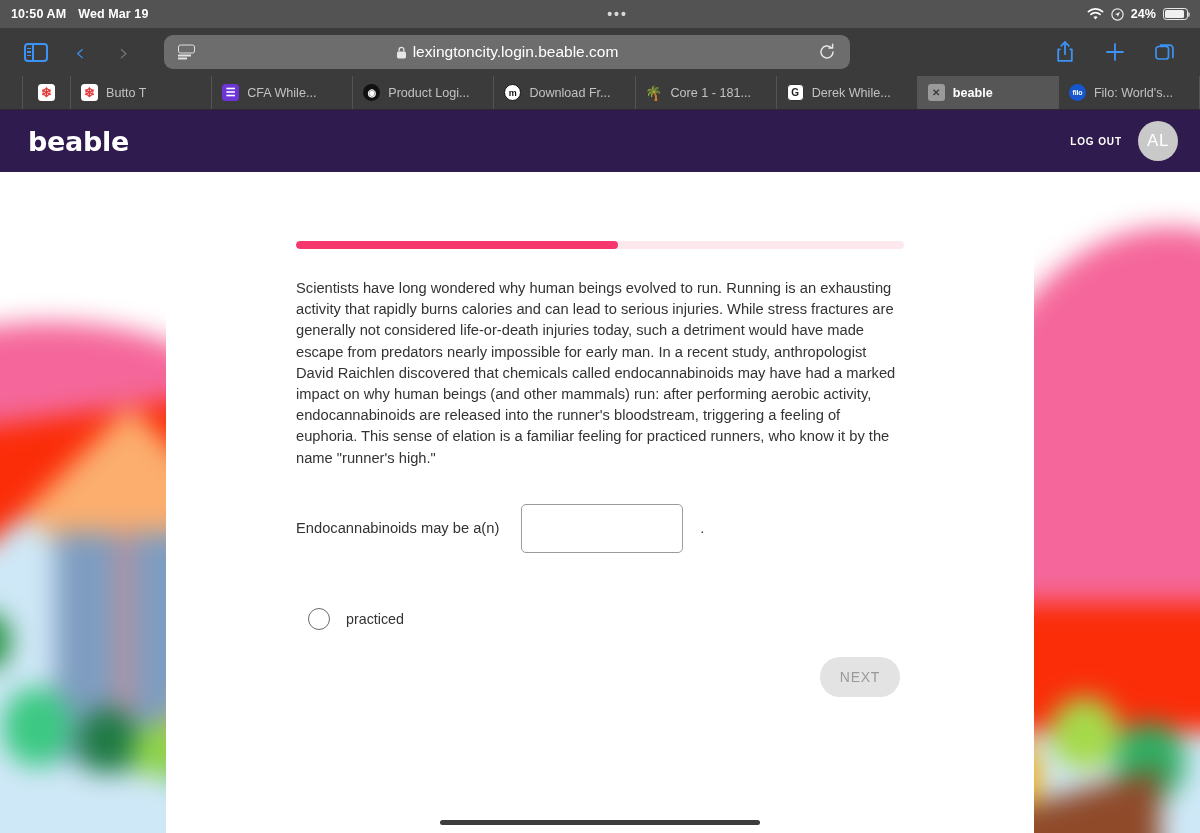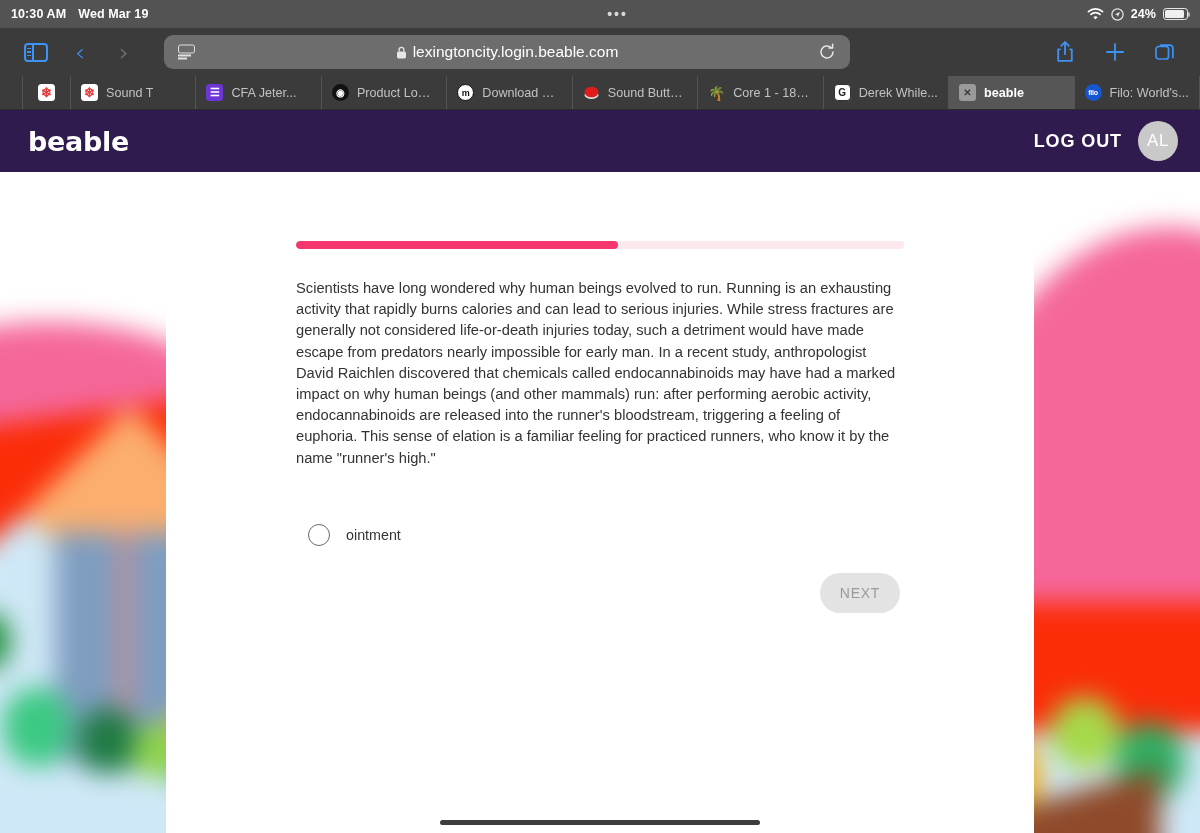--- a/index.html
+++ b/index.html
@@ -140,21 +140,21 @@
     display: flex; align-items: center;
     padding: 0 22px 0 28px;
   }
   .brand {
     color: #ffffff; font-size: 27px; font-weight: 700;
     letter-spacing: -0.3px;
     font-family: "DejaVu Sans", sans-serif;
   }
   .hdr-right { margin-left: auto; display: flex; align-items: center; gap: 16px; }
   .logout {
-    color: #ffffff; font-size: 18px; font-weight: 700; letter-spacing: 0.9px;
+    color: #ffffff; font-size: 10px; font-weight: 700; letter-spacing: 0.9px;
   }
   .avatar {
     width: 40px; height: 40px; border-radius: 50%;
     background: #c9c9c9; color: #ffffff;
     display: flex; align-items: center; justify-content: center;
     font-size: 17px; letter-spacing: 0.5px;
   }
 
   
   .page {
@@ -232,21 +232,21 @@
     display: flex; align-items: center; justify-content: center;
     z-index: 10;
   }
   .homebar i { display:block; width: 320px; height: 5px; border-radius: 3px; background: #3d3d3d; }
 </style>
 </head>
 <body>
 
 <div class="statusbar">
   <div class="status-left">
-    <span>10:30 AM</span>
+    <span>10:50 AM</span>
     <span>Wed Mar 19</span>
   </div>
   <div class="status-center">
     <span class="status-dots">•••</span>
   </div>
   <div class="status-right">
     <span class="wifi-icon">
       <svg width="17" height="13" viewBox="0 0 17 13">
           <path d="M8.5 11.4l2.1-2.3a3.1 3.1 0 0 0-4.2 0l2.1 2.3z" fill="#fff"></path>
           <path d="M3.9 6.4a6.9 6.9 0 0 1 9.2 0" stroke="#fff" stroke-width="1.6" fill="none" stroke-linecap="round"></path>
@@ -330,47 +330,38 @@
 
 <div class="tabstrip">
   <div class="tab spacer"></div>
 
   <div class="tab narrow">
     <span class="favicon fav-flower">❄</span>
   </div>
 
   <div class="tab flexi">
     <span class="favicon fav-flower">❄</span>
-    <span class="label">Sound T</span>
+    <span class="label">Butto T</span>
   </div>
 
   <div class="tab flexi">
     <span class="favicon fav-cfa">☰</span>
-    <span class="label">CFA Jeter...</span>
+    <span class="label">CFA While...</span>
   </div>
 
   <div class="tab flexi">
     <span class="favicon fav-prod">◉</span>
     <span class="label">Product Logi...</span>
   </div>
 
   <div class="tab flexi">
     <span class="favicon fav-mono">m</span>
     <span class="label">Download Fr...</span>
   </div>
 
-  <div class="tab flexi">
-    <span class="favicon fav-sound">
-      <svg width="17" height="17" viewBox="0 0 17 17">
-          <ellipse cx="8.5" cy="11" rx="7" ry="4" fill="#d9d9d9"></ellipse>
-          <ellipse cx="8.5" cy="8" rx="7" ry="5.3" fill="#e01b1b"></ellipse>
-        </svg>
-    </span>
-    <span class="label">Sound Butto...</span>
-  </div>
 
   <div class="tab flexi">
     <span class="favicon fav-core">🌴</span>
     <span class="label">Core 1 - 181...</span>
   </div>
 
   <div class="tab flexi">
     <span class="favicon fav-g">G</span>
     <span class="label">Derek While...</span>
   </div>
@@ -434,25 +425,30 @@
 
   <div class="card">
     <div class="card-inner">
 
       <div class="progress-wrap">
         <div class="progress-fill" style="width:53%"></div>
       </div>
 
       <p class="passage">Scientists have long wondered why human beings evolved to run. Running is an exhausting activity that rapidly burns calories and can lead to serious injuries. While stress fractures are generally not considered life-or-death injuries today, such a detriment would have made escape from predators nearly impossible for early man. In a recent study, anthropologist David Raichlen discovered that chemicals called endocannabinoids may have had a marked impact on why human beings (and other mammals) run: after performing aerobic activity, endocannabinoids are released into the runner's bloodstream, triggering a feeling of euphoria. This sense of elation is a familiar feeling for practiced runners, who know it by the name "runner's high."</p>
 
+      <div class="qrow">
+        <span class="qtext">Endocannabinoids may be a(n)</span>
+        <input class="qinput" type="text" value="" placeholder="" style="">
+        <span class="qperiod">.</span>
+      </div>
 
       <div class="choices">
         <div class="choice">
           <span class="radio"></span>
-          <span class="ctext">ointment</span>
+          <span class="ctext">practiced</span>
         </div>
       </div>
 
       <div class="nextrow">
         <button class="nextbtn">NEXT</button>
       </div>
 
     </div>
   </div>
 

